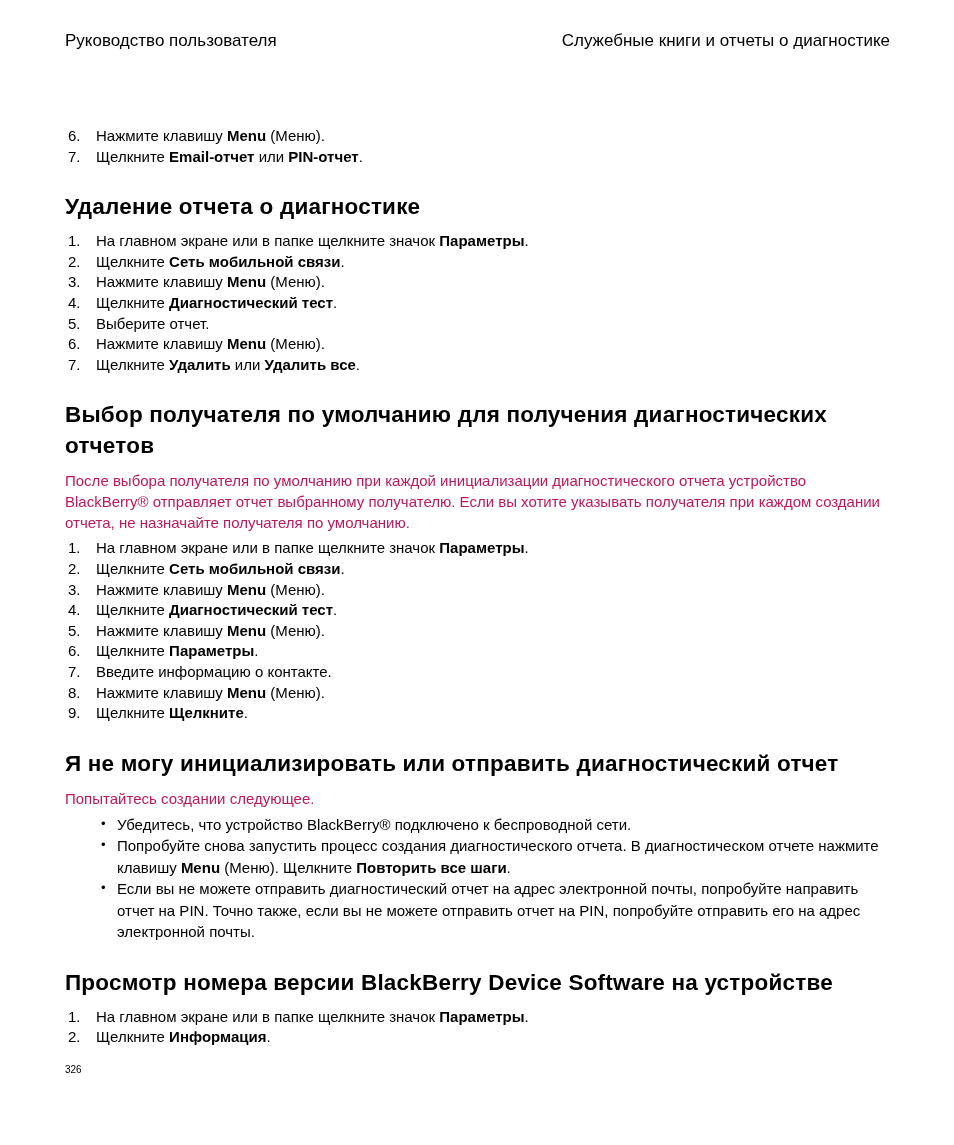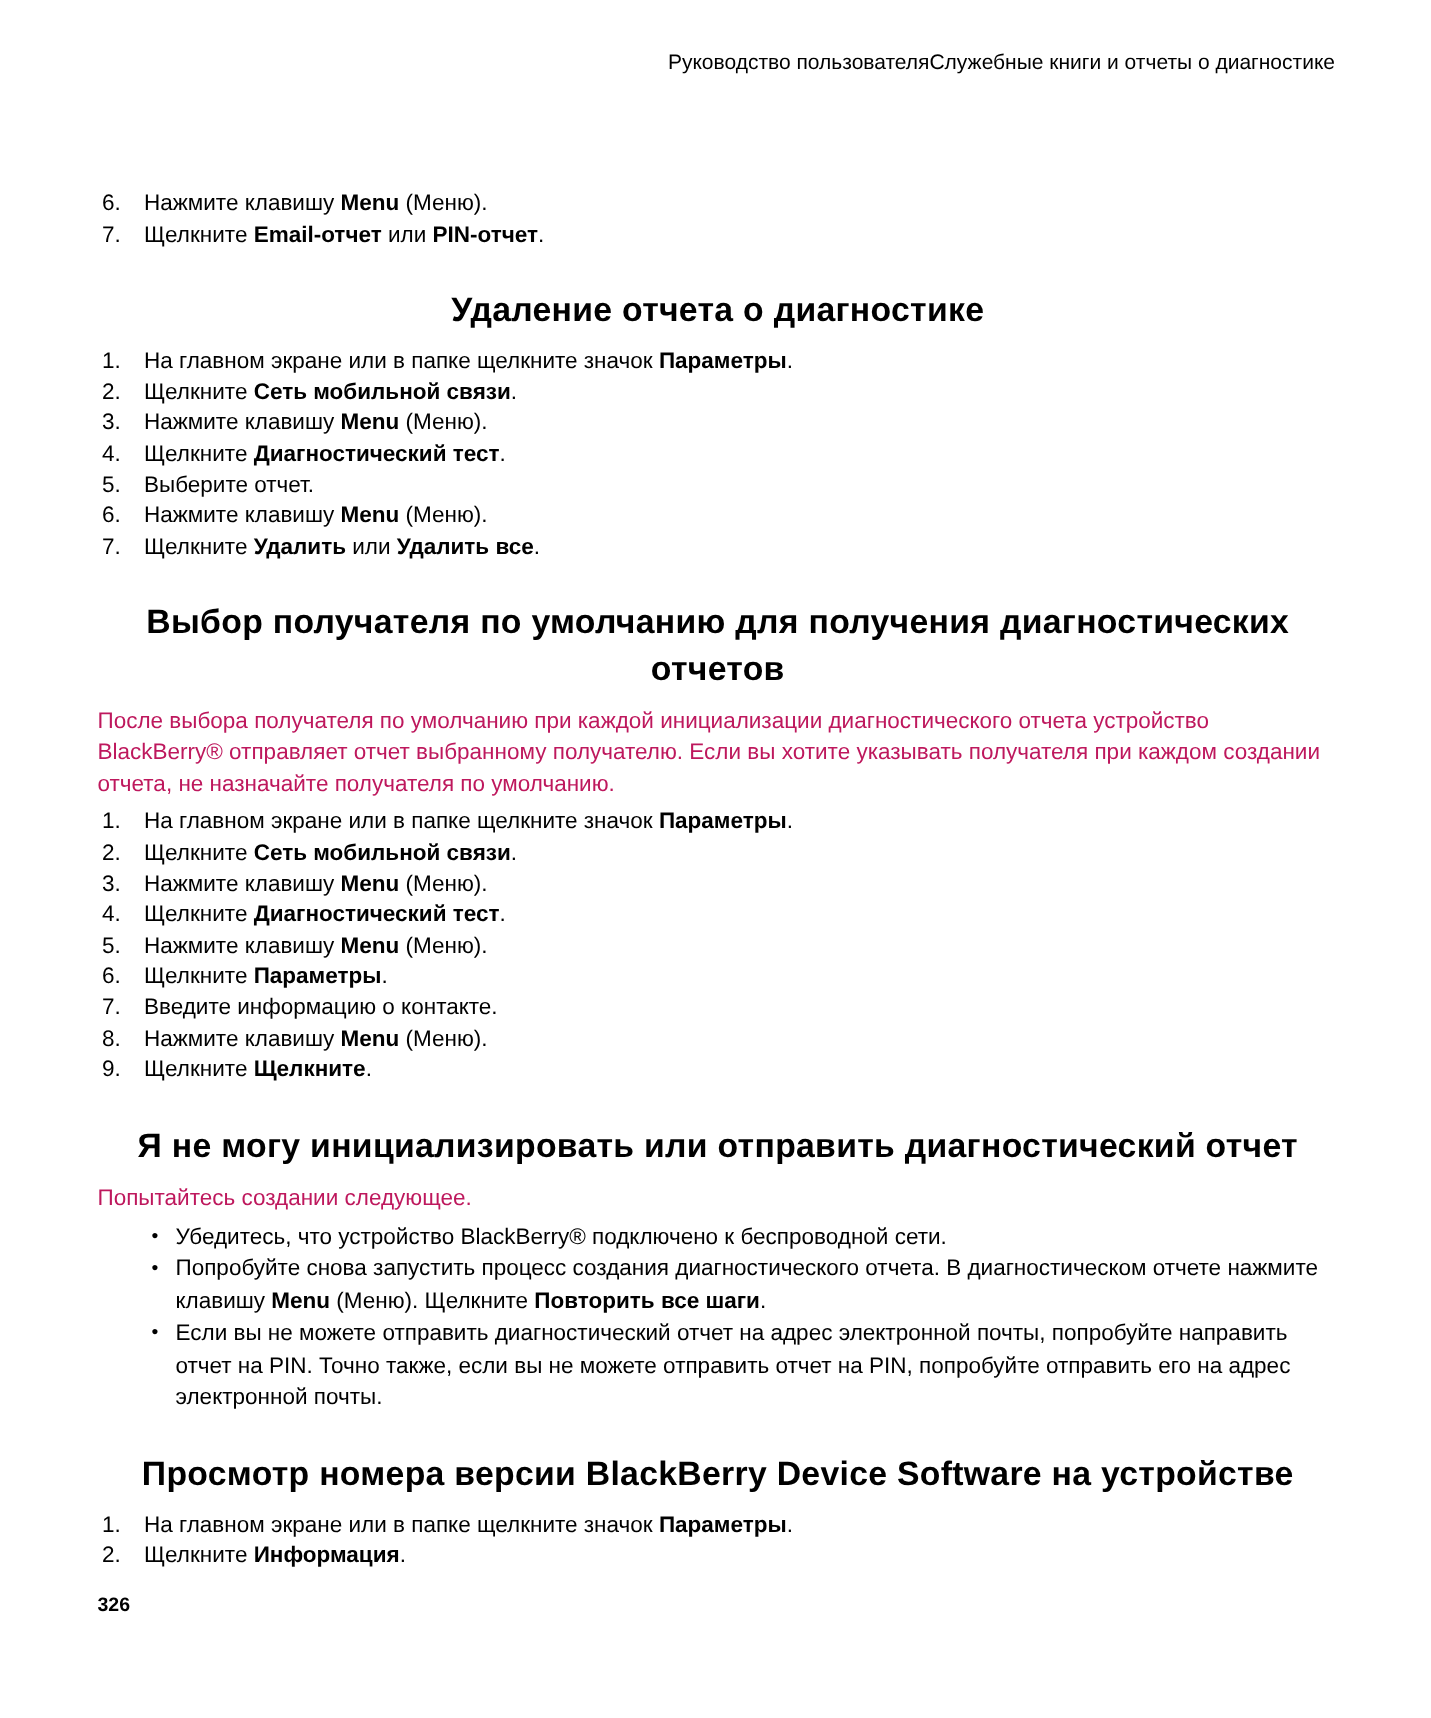--- a/index.html
+++ b/index.html
@@ -16,39 +16,38 @@
     position: absolute;
     inset: 0;
     background: #ffffff;
   }
   .running-header {
     position: absolute;
     top: 33px;
     left: 65px;
     right: 64px;
     display: flex;
-    justify-content: flex-end;
-    font-size: 14px;
+    justify-content: space-between;
+    font-size: 17px;
     line-height: 16px;
     color: #000000;
   }
   .content {
     position: absolute;
     top: 126px;
     left: 65px;
     right: 62px;
   }
   .doc-heading {
     font-size: 22.5px;
     font-weight: bold;
     line-height: 31px;
     letter-spacing: 0.2px;
     margin: 24px 0 9px 0;
     color: #000000;
-    text-align: center;
   }
   .doc-paragraph {
     font-size: 15px;
     line-height: 21px;
     margin: 0 0 5px 0;
     color: #be185d;
   }
   ol.doc-olist {
     list-style: none;
     counter-reset: step;
@@ -84,24 +83,23 @@
     position: absolute;
     left: 36px;
     top: -1px;
     font-size: 13px;
   }
   strong { font-weight: bold; }
   .page-number {
     position: absolute;
     left: 65px;
     top: 1061px;
-    font-size: 13px;
+    font-size: 10px;
     line-height: 17px;
     color: #000000;
-    font-weight: bold;
   }
 </style>
 </head>
 <body>
 
 <div class="page">
 
   <div class="running-header">
     <span>Руководство пользователя</span>
     <span>Служебные книги и отчеты о диагностике</span>

